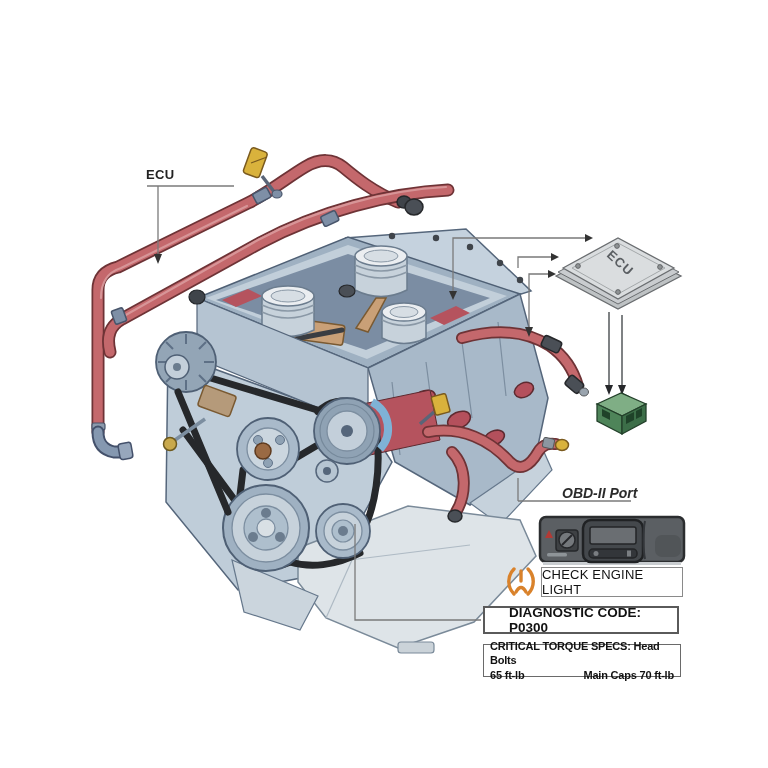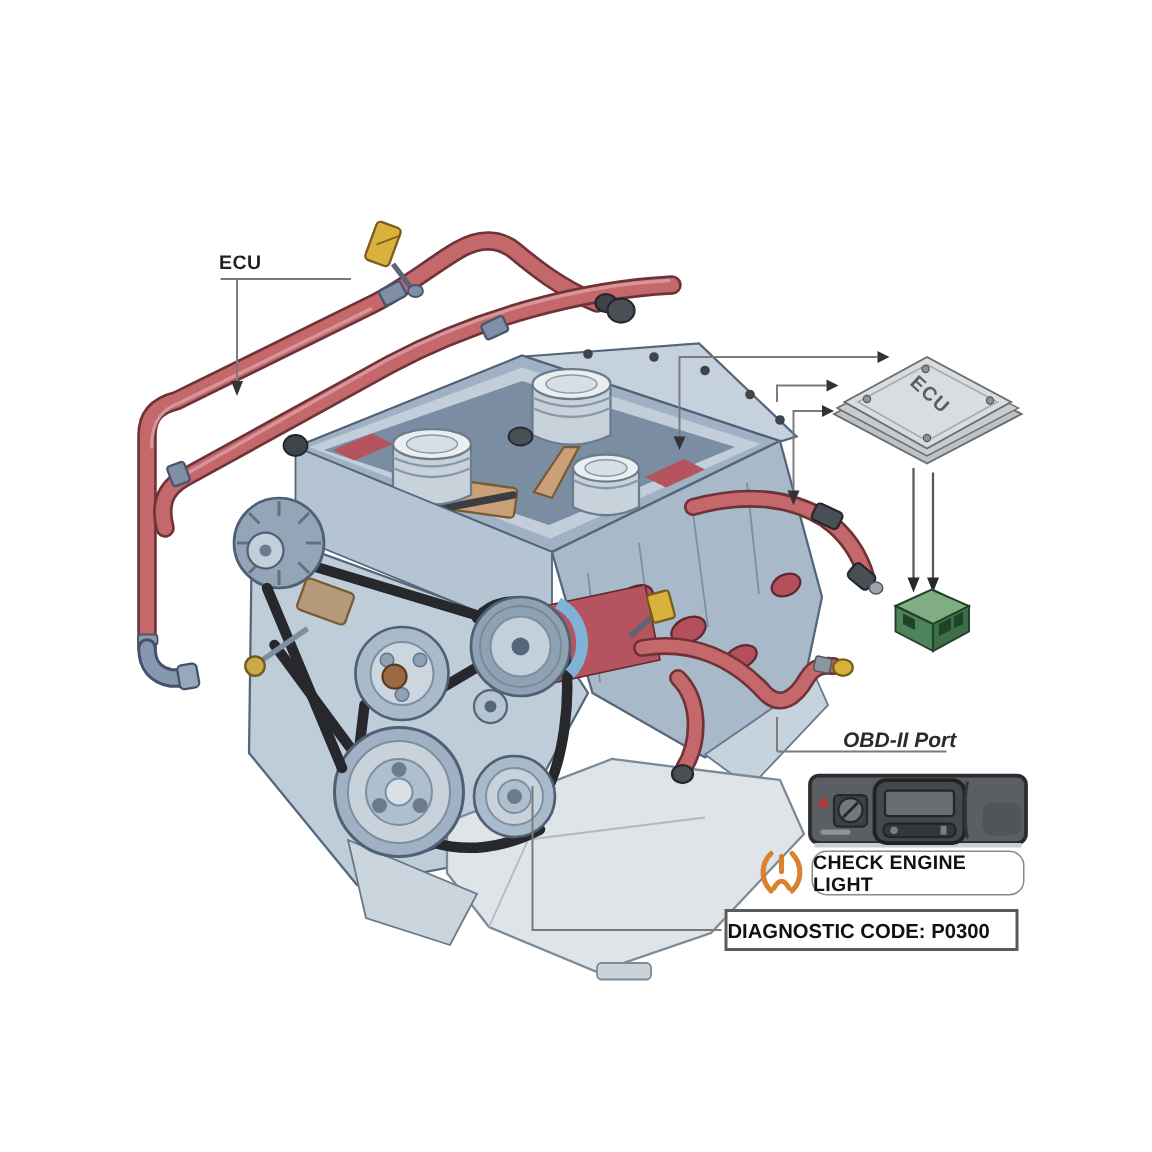--- a/index.html
+++ b/index.html
@@ -4,23 +4,23 @@
 <style>
   html,body{margin:0;padding:0;background:#ffffff;}
   .canvas{position:relative;width:768px;height:768px;background:#ffffff;overflow:hidden;
           font-family:"Liberation Sans",sans-serif;color:#1e1e1e;}
   .canvas svg.scene{position:absolute;left:0;top:0;}
   .label{position:absolute;font-weight:600;color:#222;}
   .ecu-callout{left:146px;top:167px;font-size:13px;letter-spacing:.3px;}
   .obd-label{left:562px;top:485px;font-size:14px;font-weight:600;color:#2b2b2b;font-style:italic;}
   .box{position:absolute;background:#fff;border:1.5px solid #8a8a8a;display:flex;align-items:center;box-sizing:border-box;}
   .ce-box{left:541px;top:567px;width:142px;height:30px;justify-content:center;
-          font-size:13px;font-weight:700;letter-spacing:.2px;color:#111;border-radius:10px;}
+          font-size:13px;font-weight:400;letter-spacing:.2px;color:#111;}
   .diag-box{left:483px;top:606px;width:196px;height:28px;border:2px solid #5a5a5a;
-            padding-left:0;font-size:13.5px;font-weight:700;color:#111;}
+            padding-left:24px;font-size:13.5px;font-weight:700;color:#111;}
   .torque-box{left:483px;top:644px;width:198px;height:33px;border:1.5px solid #6a6a6a;
               flex-direction:column;align-items:stretch;justify-content:center;
               padding:2px 6px;font-size:11px;font-weight:700;color:#111;letter-spacing:-0.2px;line-height:1.3;}
   .torque-row{display:flex;justify-content:space-between;}
 </style>
 </head>
 <body>
 
 <div class="canvas">
 
@@ -304,14 +304,23 @@
   <div class="label obd-label">OBD-II Port</div>
 
   <div class="box ce-box">
     <span>CHECK ENGINE LIGHT</span>
   </div>
 
   <div class="box diag-box">
     <span>DIAGNOSTIC CODE: P0300</span>
   </div>
 
+  <div class="box torque-box">
+    <div class="torque-row">
+      <span>CRITICAL TORQUE SPECS: Head Bolts</span>
+    </div>
+    <div class="torque-row">
+      <span>65 ft-lb</span>
+      <span>Main Caps 70 ft-lb</span>
+    </div>
+  </div>
 
 </div>
 
 </body></html>

